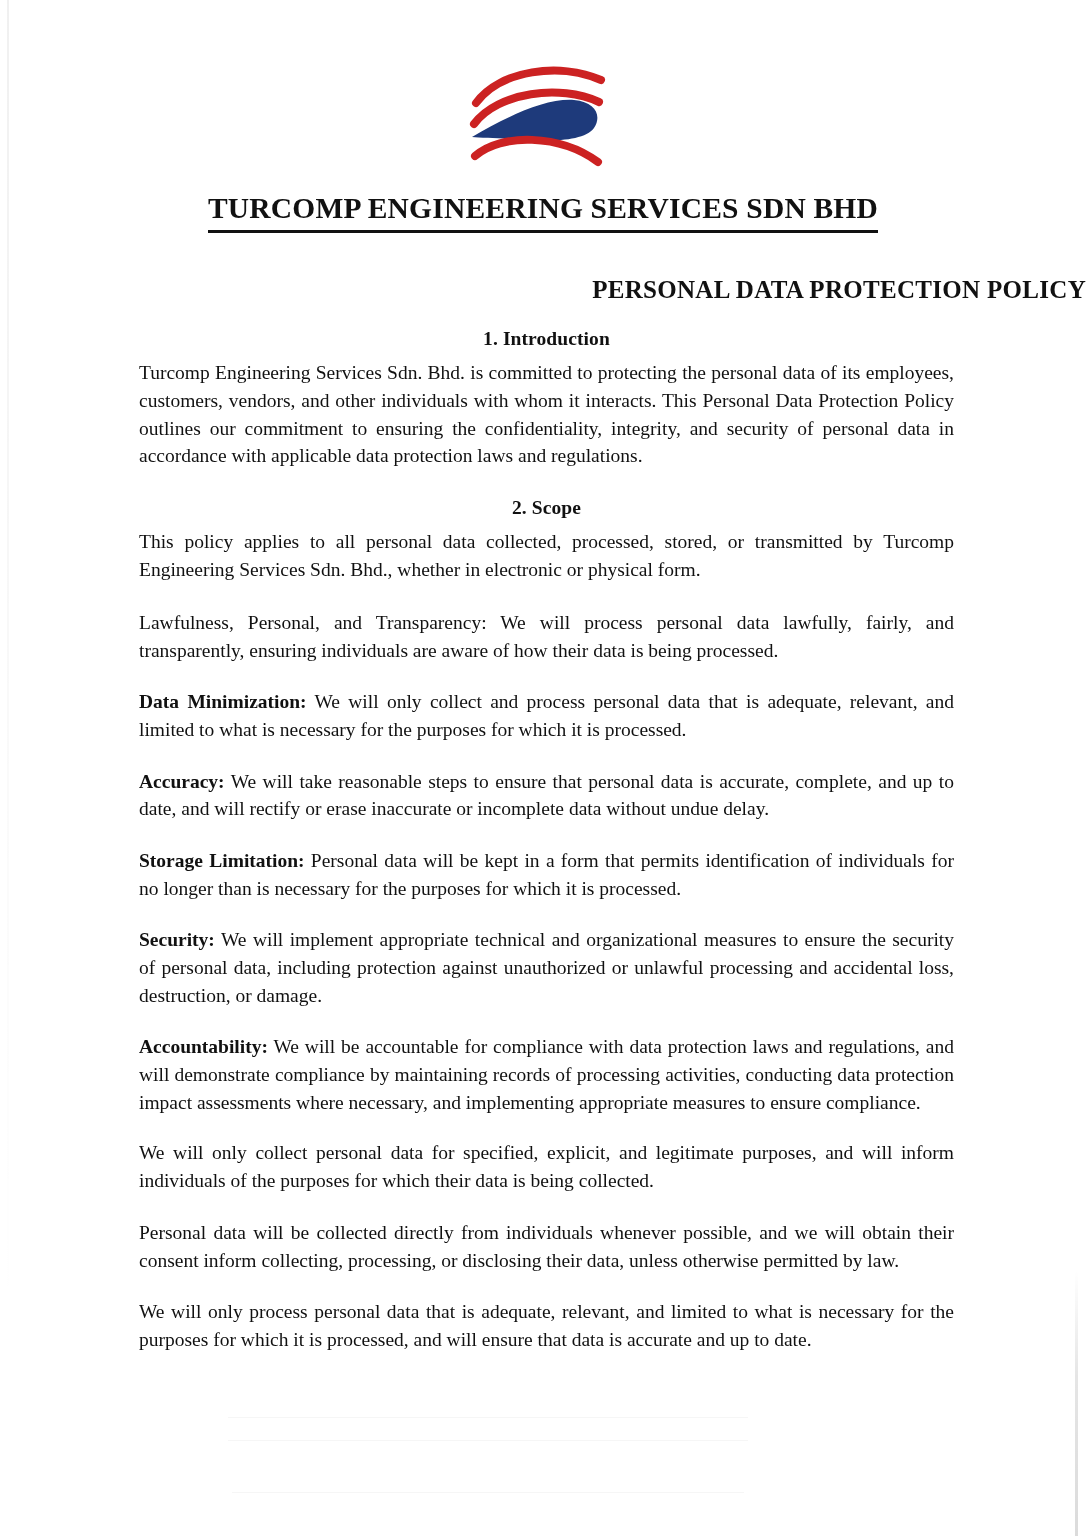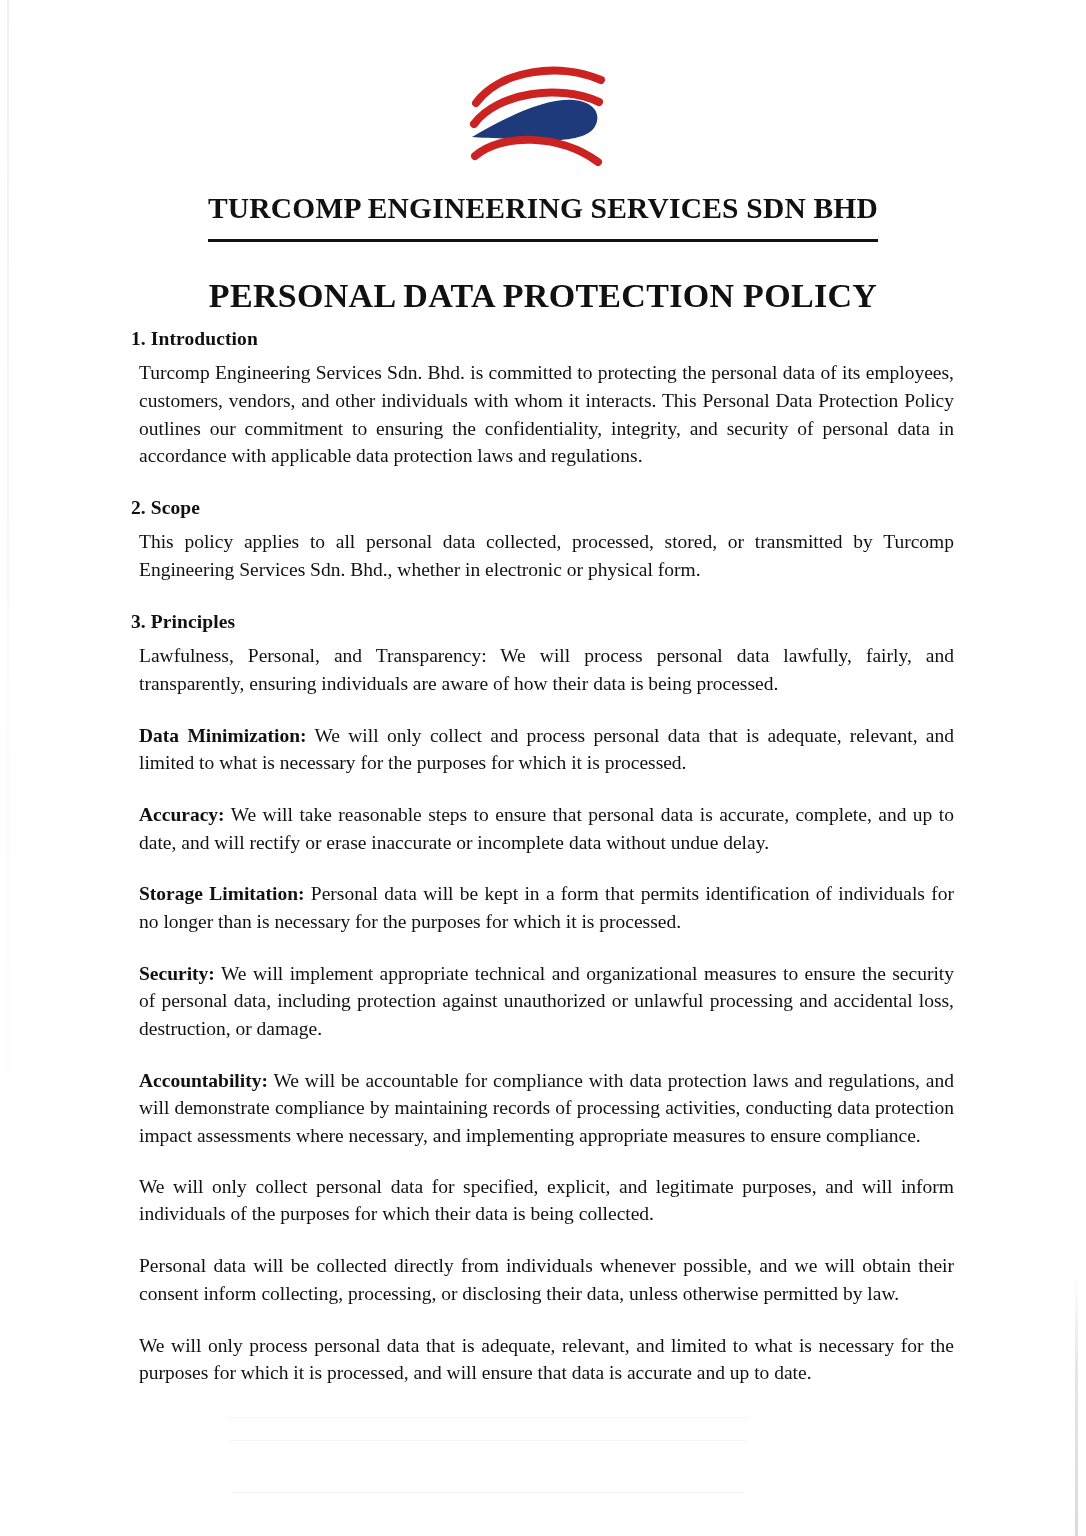--- a/index.html
+++ b/index.html
@@ -62,48 +62,49 @@
     top: 192px;
     text-align: center;
     font-size: 29.5px;
     font-weight: bold;
     letter-spacing: 0.2px;
     line-height: 1.1;
   }
   .company-title .u {
     display: inline-block;
     border-bottom: 3px solid #111111;
-    padding-bottom: 15px;
+    padding-bottom: 6px;
   }
 
   .doc-title {
     position: absolute;
     left: 0; right: 0;
     top: 276px;
-    text-align: center;
-    font-size: 34px;
+    text-align: right;
+    font-size: 25px;
     font-weight: bold;
     letter-spacing: 0.3px;
     line-height: 1.15;
   }
 
   
   .content {
     position: absolute;
     left: 131px;
     top: 326px;
     width: 831px;
   }
 
   h2.section-heading {
     font-size: 19.5px;
     font-weight: bold;
     margin: 0 0 1px 0;
     line-height: 1.3;
     letter-spacing: 0.1px;
+    text-align: center;
   }
 
   p.para {
     font-size: 19.5px;
     line-height: 1.42;
     margin: 8px;
     text-align: justify;
     text-justify: inter-word;
     hyphens: none;
   }
@@ -159,21 +160,20 @@
       <h2 class="section-heading">1. Introduction</h2>
       <p class="para">Turcomp Engineering Services Sdn. Bhd. is committed to protecting the personal data of its employees, customers, vendors, and other individuals with whom it interacts. This Personal Data Protection Policy outlines our commitment to ensuring the confidentiality, integrity, and security of personal data in accordance with applicable data protection laws and regulations.</p>
     </div>
 
     <div class="section-block">
       <h2 class="section-heading">2. Scope</h2>
       <p class="para">This policy applies to all personal data collected, processed, stored, or transmitted by Turcomp Engineering Services Sdn. Bhd., whether in electronic or physical form.</p>
     </div>
 
     <div class="section-block tight">
-      <h2 class="section-heading">3. Principles</h2>
       <p class="para">Lawfulness, Personal, and Transparency: We will process personal data lawfully, fairly, and transparently, ensuring individuals are aware of how their data is being processed.</p>
 
 
       <p class="para block-gap">
         <span class="lead">Data Minimization:</span><span> We will only collect and process personal data that is adequate, relevant, and limited to what is necessary for the purposes for which it is processed.</span>
       </p>
 
       <p class="para block-gap">
         <span class="lead">Accuracy:</span><span> We will take reasonable steps to ensure that personal data is accurate, complete, and up to date, and will rectify or erase inaccurate or incomplete data without undue delay.</span>
       </p>

